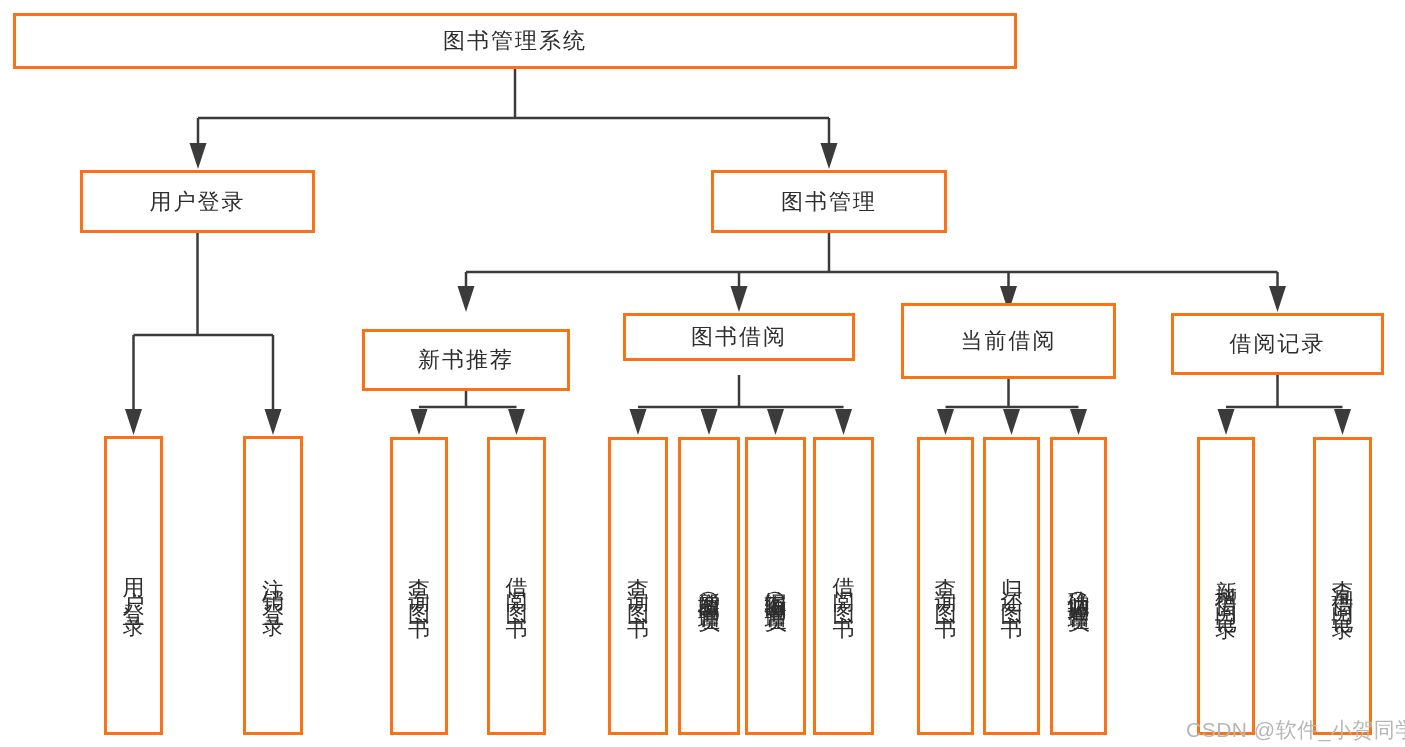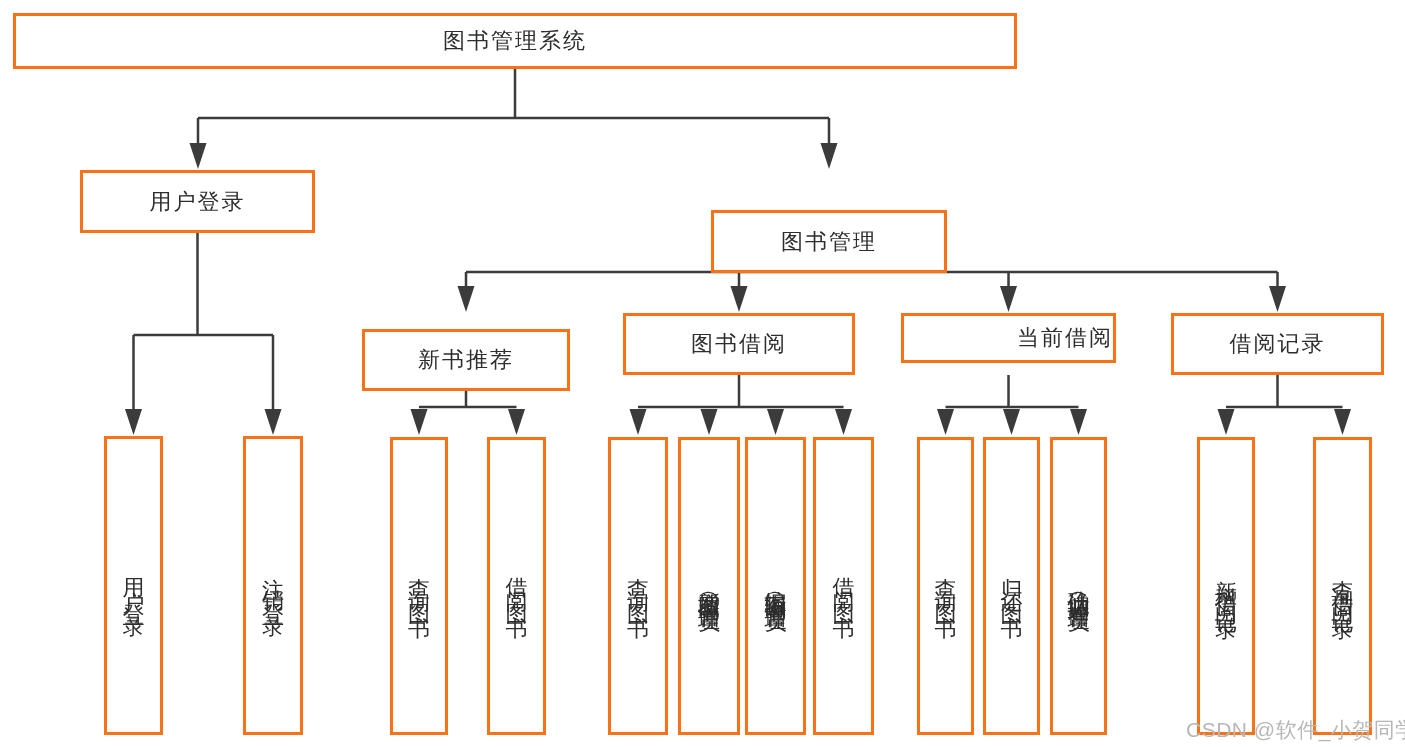--- a/index.html
+++ b/index.html
@@ -121,31 +121,31 @@
     <polygon points="1342.5,435 1334,409 1351,409"></polygon>
   </svg>
 
   <div class="box" style="left:13px; top:13px; width:1004px; height:56px;">
     <span class="hlabel">图书管理系统</span>
   </div>
 
   <div class="box" style="left:80px; top:170px; width:235px; height:63px;">
     <span class="hlabel">用户登录</span>
   </div>
-  <div class="box" style="left:711px; top:170px; width:236px; height:63px;margin-top:40px;">
+  <div class="box" style="left:711px; top:170px; width:236px; height:63px;">
     <span class="hlabel">图书管理</span>
   </div>
 
   <div class="box" style="left:362px; top:329px; width:208px; height:62px;text-align:right;">
     <span class="hlabel">新书推荐</span>
   </div>
-  <div class="box" style="left:623px; top:313px; width:232px; height:62px;">
+  <div class="box" style="left:623px; top:313px; width:232px; height:48px;">
     <span class="hlabel">图书借阅</span>
   </div>
-  <div class="box" style="left:901px; top:313px; width:215px; height:50px;justify-content:flex-end;">
+  <div class="box" style="left:901px; top:303px; width:215px; height:76px;">
     <span class="hlabel">当前借阅</span>
   </div>
   <div class="box" style="left:1171px; top:313px; width:213px; height:62px;">
     <span class="hlabel">借阅记录</span>
   </div>
 
   <div class="box" style="left:104px; top:436px; width:59px; height:299px;">
     <span class="vtext sp-wide">用户登录</span>
   </div>
   <div class="box" style="left:243px; top:436px; width:60px; height:299px;">

